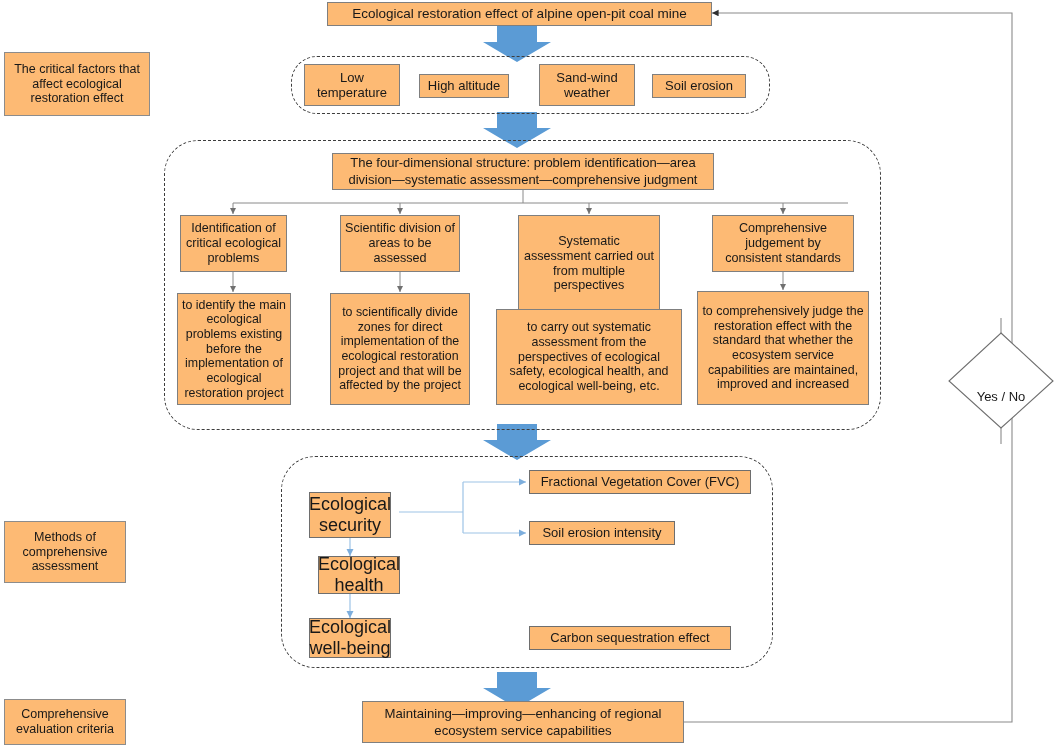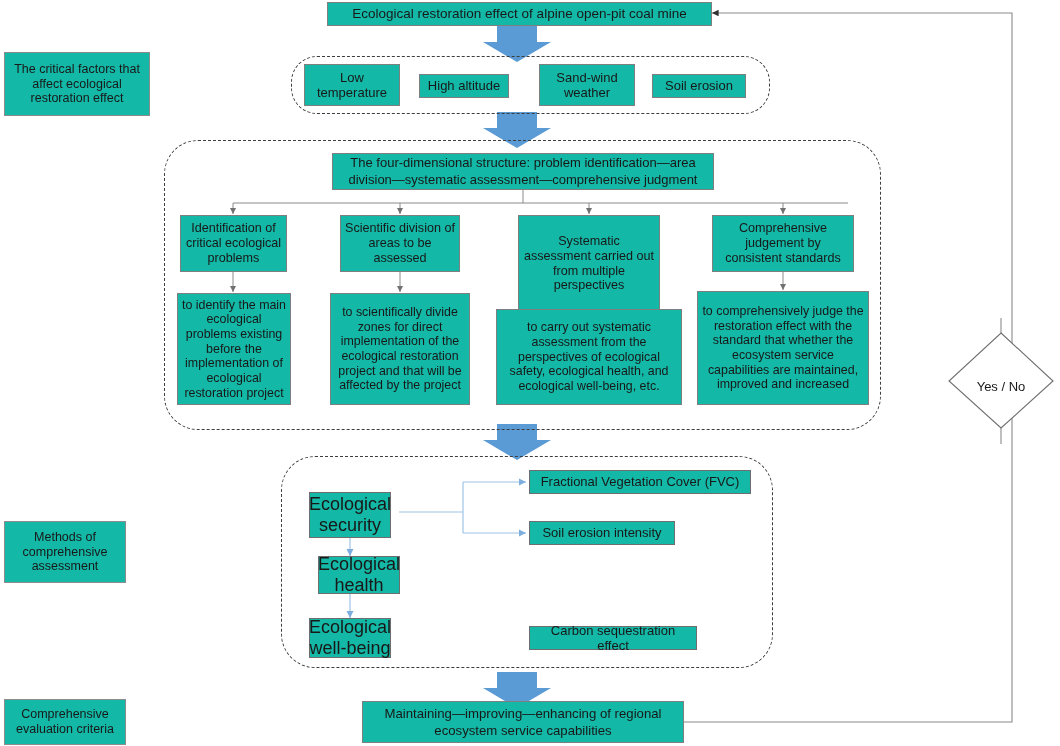--- a/index.html
+++ b/index.html
@@ -19,21 +19,21 @@
     position:absolute;
     left:0; top:0;
     width:1060px; height:746px;
     pointer-events:none;
   }
   
   .box{
     position:absolute;
     box-sizing:border-box;
     border:1px solid #7f7f7f;
-    background:#14b8a6;
+    background:#fdba74;
     display:flex;
     align-items:center;
     justify-content:center;
     text-align:center;
     line-height:1.18;
     padding:6px 4px;
     color:#181818;
   }
   .box.dark{border:1px solid #6e6e6e;}
 
@@ -218,25 +218,25 @@
   <div class="box t-meth dark" style="left:309px; top:618px; width:82px; height:40px;">
     <span>Ecological well-being</span>
   </div>
 
   <div class="box t-ind dark" style="left:529px; top:470px; width:222px; height:24px;">
     <span>Fractional Vegetation Cover (FVC)</span>
   </div>
   <div class="box t-ind dark" style="left:529px; top:521px; width:146px; height:24px;">
     <span>Soil erosion intensity</span>
   </div>
-  <div class="box t-ind dark" style="left:529px; top:626px; width:168px; height:24px;">
+  <div class="box t-ind dark" style="left:529px; top:626px; width:202px; height:24px;">
     <span>Carbon sequestration effect</span>
   </div>
 
   <div class="box t-bottom" style="left:362px; top:701px; width:322px; height:42px; line-height:1.3;">
     <span>Maintaining—improving—enhancing of regional ecosystem service capabilities</span>
   </div>
 
-  <div class="diamond" style="left:949px; top:339px; width:104px; height:95px;text-align:right;">
+  <div class="diamond" style="left:949px; top:349px; width:104px; height:95px;text-align:right;">
     <span class="dlabel">Yes / No</span>
   </div>
 
 </div>
 
 </body></html>

